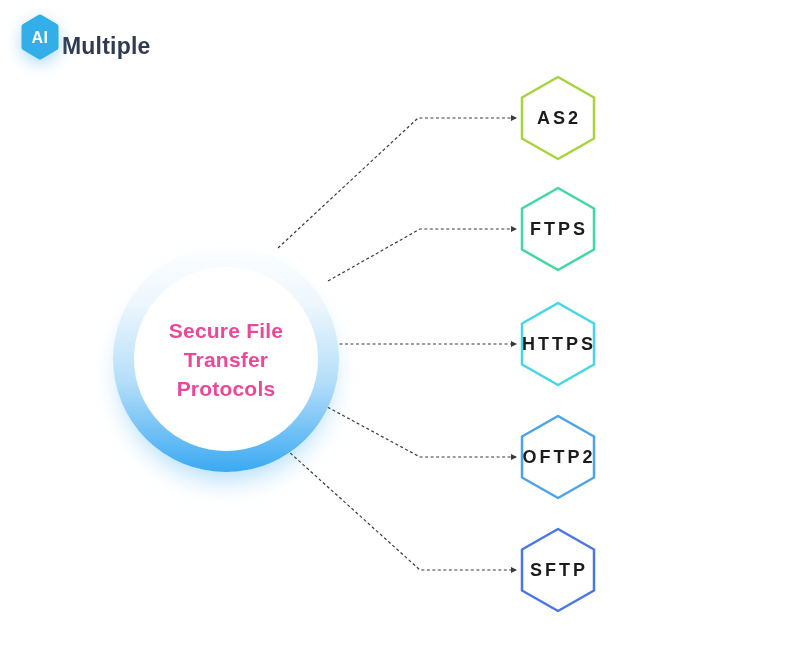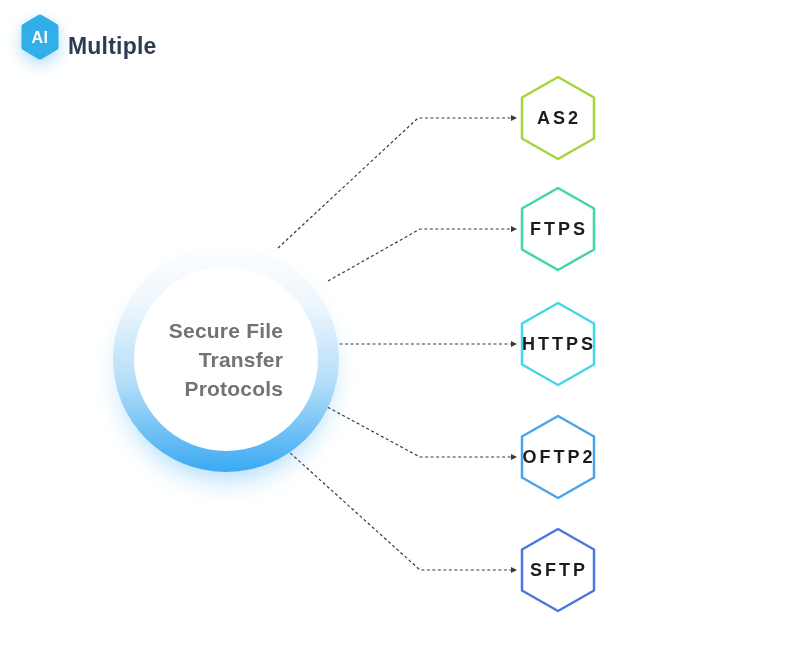--- a/index.html
+++ b/index.html
@@ -24,21 +24,21 @@
     font-family: "Liberation Sans", sans-serif;
     font-weight: bold;
     fill: #ffffff;
     font-size: 16px;
     letter-spacing: 0.5px;
   }
   .brand-text {
     font-size: 23px;
     font-weight: bold;
     color: #2e3b52;
-    margin-left: 8px;
+    margin-left: 2px;
     letter-spacing: 0.2px;
   }
 
   
   .diagram-svg {
     position: absolute; left: 0; top: 0;
     width: 800px; height: 671px;
   }
   .connector {
     fill: none;
@@ -71,22 +71,22 @@
   }
   .center-inner {
     position: absolute; inset: 21px;
     border-radius: 50%;
     background: #ffffff;
     display: flex; align-items: center; justify-content: center;
   }
   .center-title {
     font-size: 21px;
     font-weight: bold;
-    color: #737373;
-    text-align: right;
+    color: #ec4899;
+    text-align: center;
     line-height: 29px;
     white-space: pre-line;
     letter-spacing: 0.2px;
   }
 </style>
 </head>
 <body>
 
 <svg class="diagram-svg" viewBox="0 0 800 671" xmlns="http://www.w3.org/2000/svg">
   <defs>

